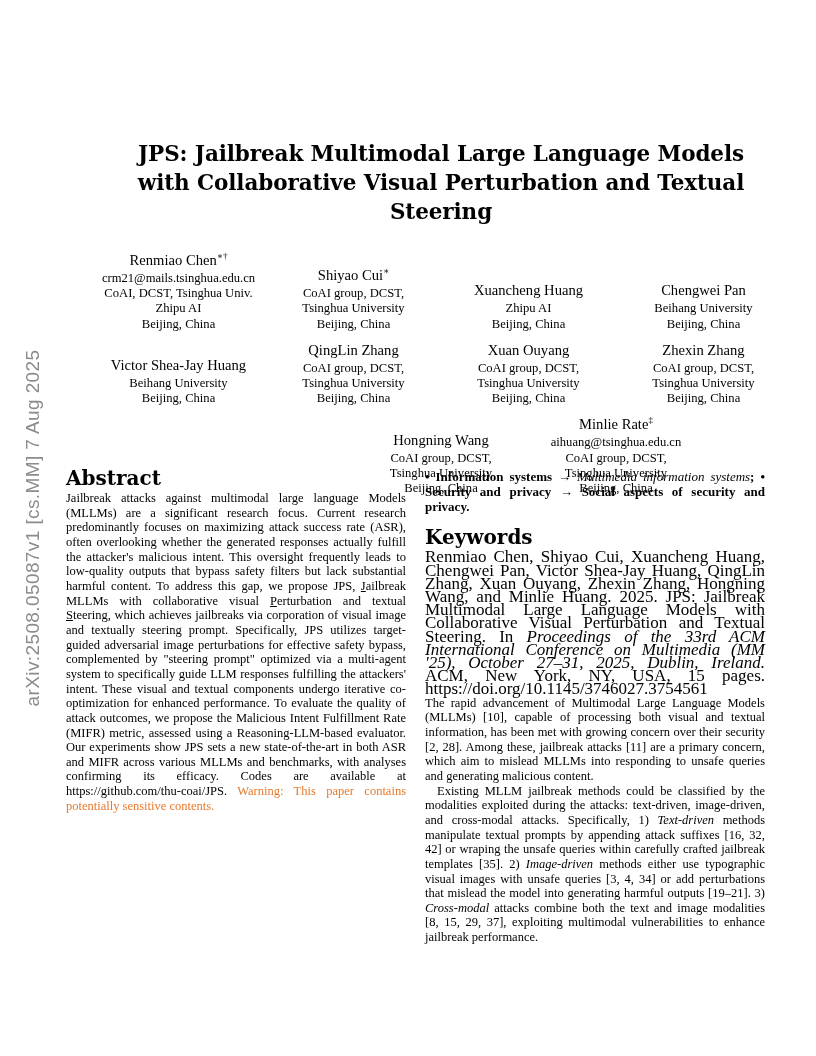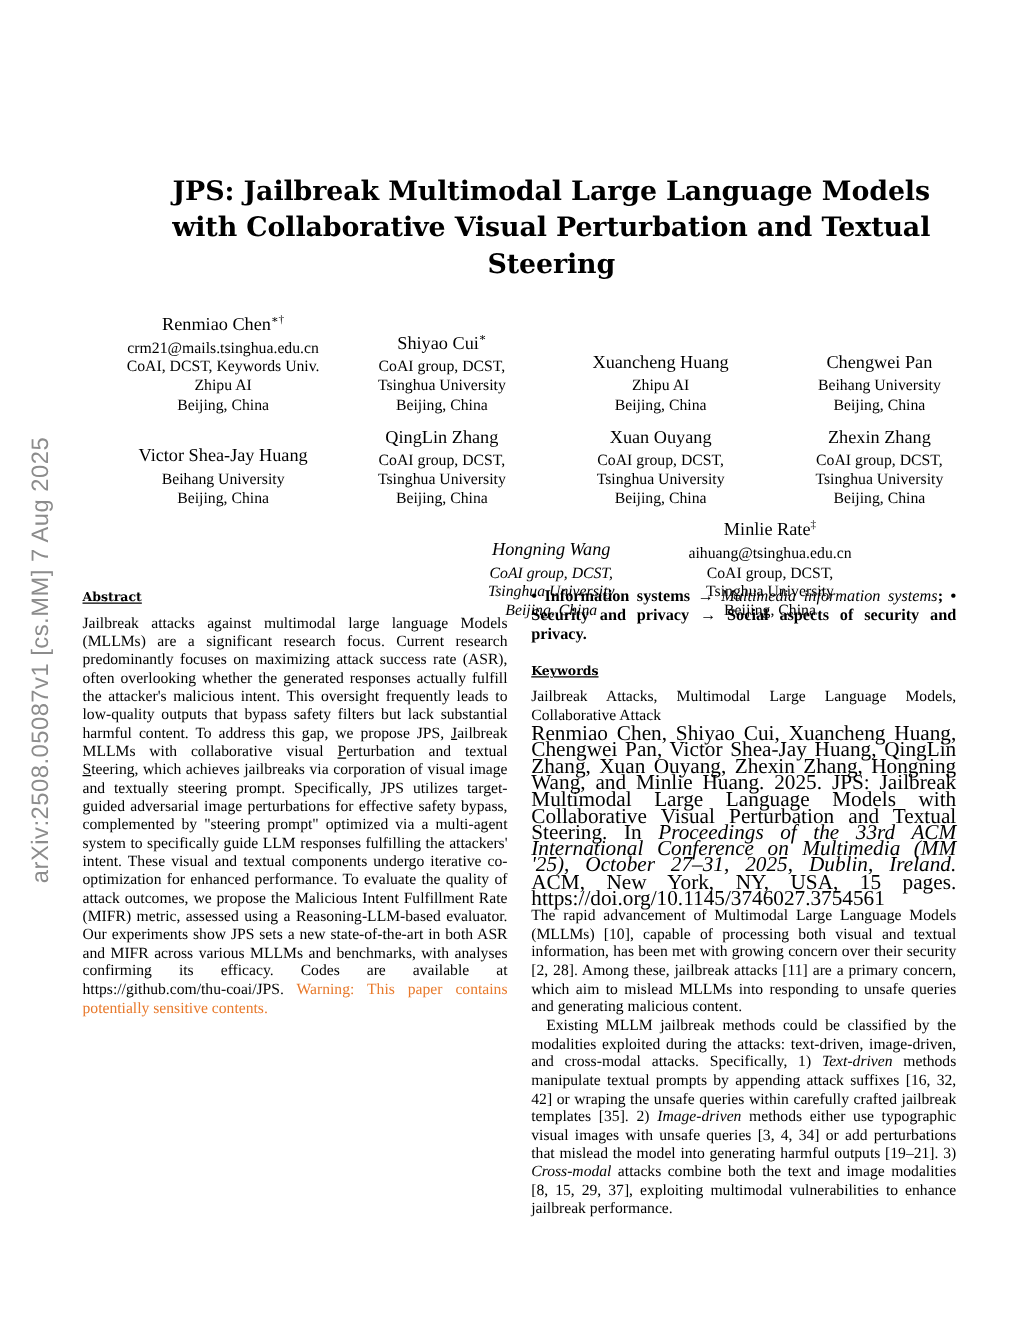--- a/index.html
+++ b/index.html
@@ -110,24 +110,23 @@
     position: absolute;
     top: 0;
     width: 340px;
   }
   #col-left  { left: 0px; }
   #col-right { left: 359px; }
 
   h2.sec-head {
     font-family: "DejaVu Serif", "Liberation Serif", serif;
     font-weight: bold;
-    font-size: 10px;
+    font-size: 20px;
     line-height: 17px;
     margin: 0 0 4px 0;
-    text-decoration: underline;
   }
   h2.sec-head.spaced { margin-top: 15px; }
 
   p.body-text {
     margin: 0;
     font-size: 12.5px;
     line-height: 14.65px;
     text-align: justify;
     text-justify: inter-word;
     hyphens: manual;
@@ -174,21 +173,21 @@
 <div id="page">
 
   <div id="title-block">
     <h1 id="paper-title">JPS: Jailbreak Multimodal Large Language Models with Collaborative Visual Perturbation and Textual Steering</h1>
   </div>
 
   <div class="author-row" id="author-row-1">
     <div class="author-cell">
       <div class="author-name"><span>Renmiao Chen</span><sup>∗†</sup></div>
       <div class="author-line">crm21@mails.tsinghua.edu.cn</div>
-      <div class="author-line">CoAI, DCST, Keywords Univ.</div>
+      <div class="author-line">CoAI, DCST, Tsinghua Univ.</div>
       <div class="author-line">Zhipu AI</div>
       <div class="author-line">Beijing, China</div>
     </div>
     <div class="author-cell">
       <div class="author-name"><span>Shiyao Cui</span><sup>∗</sup></div>
       <div class="author-line">CoAI group, DCST,</div>
       <div class="author-line">Tsinghua University</div>
       <div class="author-line">Beijing, China</div>
     </div>
     <div class="author-cell">
@@ -223,21 +222,21 @@
     </div>
     <div class="author-cell">
       <div class="author-name"><span>Zhexin Zhang</span></div>
       <div class="author-line">CoAI group, DCST,</div>
       <div class="author-line">Tsinghua University</div>
       <div class="author-line">Beijing, China</div>
     </div>
   </div>
 
   <div class="author-row" id="author-row-3">
-    <div class="author-cell" style="margin-left:175px;font-style:italic;">
+    <div class="author-cell" style="margin-left:175px;">
       <div class="author-name"><span>Hongning Wang</span></div>
       <div class="author-line">CoAI group, DCST,</div>
       <div class="author-line">Tsinghua University</div>
       <div class="author-line">Beijing, China</div>
     </div>
     <div class="author-cell">
       <div class="author-name"><span>Minlie Rate</span><sup>‡</sup></div>
       <div class="author-line">aihuang@tsinghua.edu.cn</div>
       <div class="author-line">CoAI group, DCST,</div>
       <div class="author-line">Tsinghua University</div>
@@ -253,21 +252,20 @@
 
       <p class="body-text" id="abstract-text">Jailbreak attacks against multimodal large language Models (MLLMs) are a significant research focus. Current research predominantly focuses on maximizing attack success rate (ASR), often overlooking whether the generated responses actually fulfill the attacker's malicious intent. This oversight frequently leads to low-quality outputs that bypass safety filters but lack substantial harmful content. To address this gap, we propose JPS, <span class="u">J</span>ailbreak MLLMs with collaborative visual <span class="u">P</span>erturbation and textual <span class="u">S</span>teering, which achieves jailbreaks via corporation of visual image and textually steering prompt. Specifically, JPS utilizes target-guided adversarial image perturbations for effective safety bypass, complemented by "steering prompt" optimized via a multi-agent system to specifically guide LLM responses fulfilling the attackers' intent. These visual and textual components undergo iterative co-optimization for enhanced performance. To evaluate the quality of attack outcomes, we propose the Malicious Intent Fulfillment Rate (MIFR) metric, assessed using a Reasoning-LLM-based evaluator. Our experiments show JPS sets a new state-of-the-art in both ASR and MIFR across various MLLMs and benchmarks, with analyses confirming its efficacy. Codes are available at https://github.com/thu-coai/JPS. <span class="warning">Warning: This paper contains potentially sensitive contents.</span></p>
 
     </div>
 
     <div class="col" id="col-right">
 
       <p class="body-text" id="ccs-text">• <span class="bd">Information systems</span> → <span class="it" style="font-weight:normal;">Multimedia information systems</span>; • <span class="bd">Security and privacy</span> → <span class="bd">Social aspects of security and privacy</span>.</p>
 
       <h2 class="sec-head spaced">Keywords</h2>
-      <p class="body-text">Jailbreak Attacks, Multimodal Large Language Models, Collaborative Attack</p>
 
       <p id="acm-ref-body">Renmiao Chen, Shiyao Cui, Xuancheng Huang, Chengwei Pan, Victor Shea-Jay Huang, QingLin Zhang, Xuan Ouyang, Zhexin Zhang, Hongning Wang, and Minlie Huang. 2025. JPS: Jailbreak Multimodal Large Language Models with Collaborative Visual Perturbation and Textual Steering. In <span class="it">Proceedings of the 33rd ACM International Conference on Multimedia (MM '25), October 27–31, 2025, Dublin, Ireland.</span> ACM, New York, NY, USA, 15 pages. https://doi.org/10.1145/3746027.3754561</p>
 
 
       <p class="body-text">The rapid advancement of Multimodal Large Language Models (MLLMs) [10], capable of processing both visual and textual information, has been met with growing concern over their security [2, 28]. Among these, jailbreak attacks [11] are a primary concern, which aim to mislead MLLMs into responding to unsafe queries and generating malicious content.</p>
 
       <p class="body-text indent">Existing MLLM jailbreak methods could be classified by the modalities exploited during the attacks: text-driven, image-driven, and cross-modal attacks. Specifically, 1) <span class="it">Text-driven</span> methods manipulate textual prompts by appending attack suffixes [16, 32, 42] or wraping the unsafe queries within carefully crafted jailbreak templates [35]. 2) <span class="it">Image-driven</span> methods either use typographic visual images with unsafe queries [3, 4, 34] or add perturbations that mislead the model into generating harmful outputs [19–21]. 3) <span class="it">Cross-modal</span> attacks combine both the text and image modalities [8, 15, 29, 37], exploiting multimodal vulnerabilities to enhance jailbreak performance.</p>
     </div>
   </div>
 </div>

